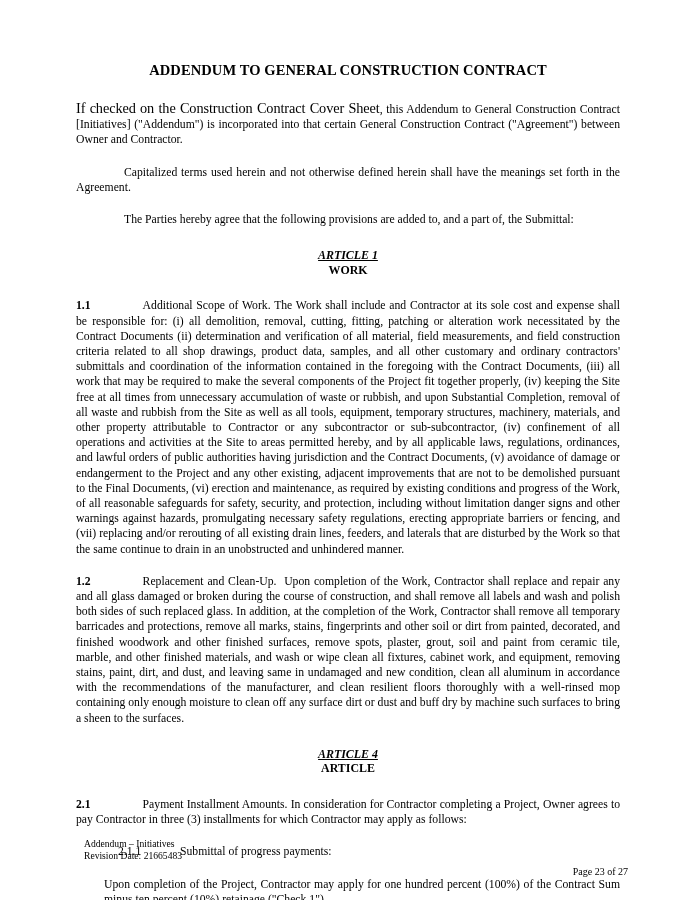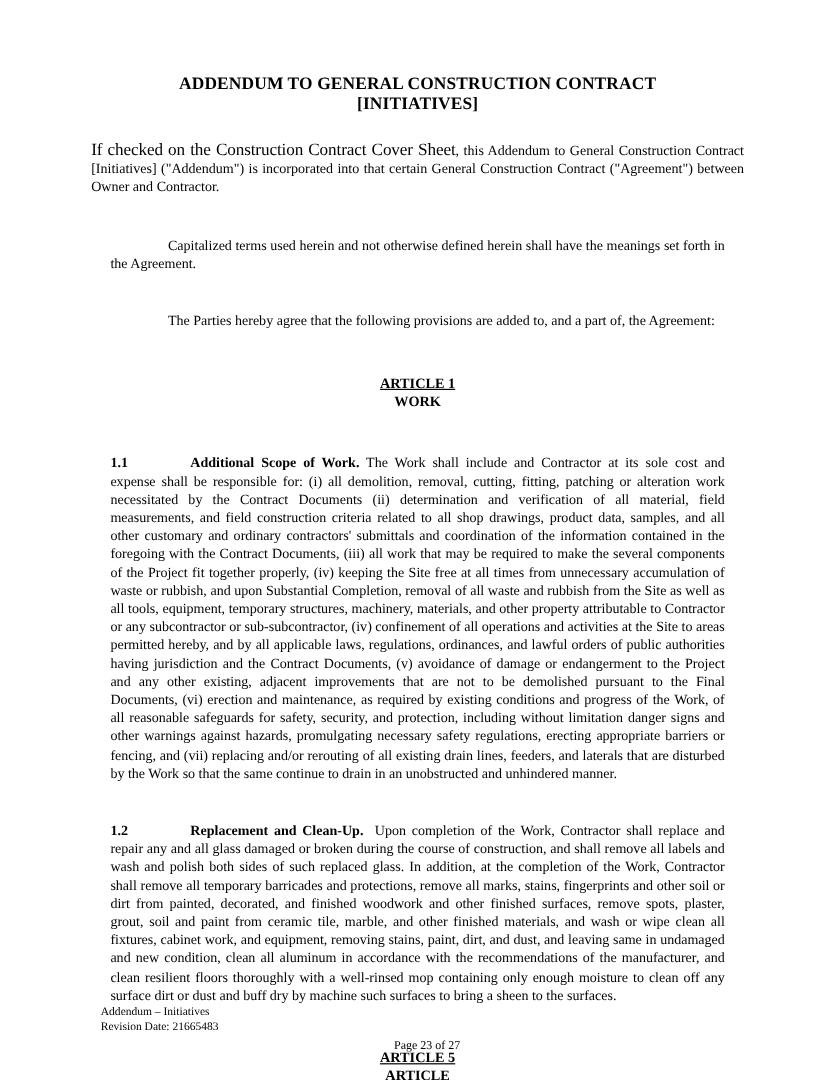--- a/index.html
+++ b/index.html
@@ -45,42 +45,43 @@
   }
   .lead-in {
     font-weight: normal;
     font-size: 14.3px;
     letter-spacing: -0.1px;
   }
   .body-para {
     text-align: justify;
     font-size: 11.7px;
     line-height: 15.2px;
-    margin: 16px;
+    margin: 0;
   }
   .indent-para {
     text-indent: 48px;
   }
   .gap-md { padding-top: 17px; }
   .gap-lg { padding-top: 21px; }
   .article-head {
     text-align: center;
     font-weight: bold;
     font-size: 11.9px;
     line-height: 14.6px;
     margin: 0;
   }
   .article-head .num {
     text-decoration: underline;
+    font-style: italic;
   }
   .sec-num {
     font-weight: bold;
   }
   .sec-title {
-    font-weight: bold;
+    font-weight: normal;
   }
   .tab-after-num {
     display: inline-block;
     width: 52px;
   }
   .sub-item {
     font-size: 11.7px;
     line-height: 15.2px;
     margin: 0;
     padding-left: 42px;
@@ -101,53 +102,52 @@
     left: 84px;
     top: 838px;
     width: 544px;
     font-size: 9.6px;
     line-height: 11.6px;
   }
   .footer-left {
     text-align: left;
   }
   .footer-page {
-    text-align: center;
+    text-align: right;
     padding-top: 5px;
     font-size: 10px;
   }
 </style>
 </head>
 <body>
 
 <div class="page">
   <div class="content">
 
     <div class="title-block">
       <div class="doc-title">ADDENDUM TO GENERAL CONSTRUCTION CONTRACT</div>
-      <div class="doc-title">[INITIATIVES]</div>
     </div>
 
     <p class="lead-para"><span class="lead-in">If checked on the Construction Contract Cover Sheet</span><span>, this Addendum to General Construction Contract [Initiatives] ("Addendum") is incorporated into that certain General Construction Contract ("Agreement") between Owner and Contractor.</span></p>
 
     <p class="body-para indent-para gap-md">Capitalized terms used herein and not otherwise defined herein shall have the meanings set forth in the Agreement.</p>
 
-    <p class="body-para indent-para gap-md">The Parties hereby agree that the following provisions are added to, and a part of, the Agreement:</p>
+    <p class="body-para indent-para gap-md">The Parties hereby agree that the following provisions are added to, and a part of, the Submittal:</p>
 
     <div class="gap-lg">
       <div class="article-head"><span class="num">ARTICLE 1</span></div>
       <div class="article-head">WORK</div>
     </div>
 
     <p class="body-para gap-lg"><span class="sec-num">1.1</span><span class="tab-after-num"></span><span class="sec-title">Additional Scope of Work.</span> <span>The Work shall include and Contractor at its sole cost and expense shall be responsible for: (i) all demolition, removal, cutting, fitting, patching or alteration work necessitated by the Contract Documents (ii) determination and verification of all material, field measurements, and field construction criteria related to all shop drawings, product data, samples, and all other customary and ordinary contractors' submittals and coordination of the information contained in the foregoing with the Contract Documents, (iii) all work that may be required to make the several components of the Project fit together properly, (iv) keeping the Site free at all times from unnecessary accumulation of waste or rubbish, and upon Substantial Completion, removal of all waste and rubbish from the Site as well as all tools, equipment, temporary structures, machinery, materials, and other property attributable to Contractor or any subcontractor or sub-subcontractor, (iv) confinement of all operations and activities at the Site to areas permitted hereby, and by all applicable laws, regulations, ordinances, and lawful orders of public authorities having jurisdiction and the Contract Documents, (v) avoidance of damage or endangerment to the Project and any other existing, adjacent improvements that are not to be demolished pursuant to the Final Documents, (vi) erection and maintenance, as required by existing conditions and progress of the Work, of all reasonable safeguards for safety, security, and protection, including without limitation danger signs and other warnings against hazards, promulgating necessary safety regulations, erecting appropriate barriers or fencing, and (vii) replacing and/or rerouting of all existing drain lines, feeders, and laterals that are disturbed by the Work so that the same continue to drain in an unobstructed and unhindered manner.</span></p>
 
     <p class="body-para gap-md"><span class="sec-num">1.2</span><span class="tab-after-num"></span><span class="sec-title">Replacement and Clean-Up.</span>&nbsp; <span>Upon completion of the Work, Contractor shall replace and repair any and all glass damaged or broken during the course of construction, and shall remove all labels and wash and polish both sides of such replaced glass. In addition, at the completion of the Work, Contractor shall remove all temporary barricades and protections, remove all marks, stains, fingerprints and other soil or dirt from painted, decorated, and finished woodwork and other finished surfaces, remove spots, plaster, grout, soil and paint from ceramic tile, marble, and other finished materials, and wash or wipe clean all fixtures, cabinet work, and equipment, removing stains, paint, dirt, and dust, and leaving same in undamaged and new condition, clean all aluminum in accordance with the recommendations of the manufacturer, and clean resilient floors thoroughly with a well-rinsed mop containing only enough moisture to clean off any surface dirt or dust and buff dry by machine such surfaces to bring a sheen to the surfaces.</span></p>
 
     <div class="gap-lg">
-      <div class="article-head"><span class="num">ARTICLE 5</span></div>
+      <div class="article-head"><span class="num">ARTICLE 4</span></div>
       <div class="article-head">ARTICLE</div>
     </div>
 
     <p class="body-para gap-lg"><span class="sec-num">2.1</span><span class="tab-after-num"></span><span class="sec-title">Payment Installment Amounts.</span> <span>In consideration for Contractor completing a Project, Owner agrees to pay Contractor in three (3) installments for which Contractor may apply as follows:</span></p>
 
     <p class="sub-item gap-md"><span class="sub-num">2.1.1</span><span>Submittal of progress payments:</span></p>
 
     <p class="sub-body gap-md">Upon completion of the Project, Contractor may apply for one hundred percent (100%) of the Contract Sum minus ten percent (10%) retainage ("Check 1").</p>
 
   </div>

